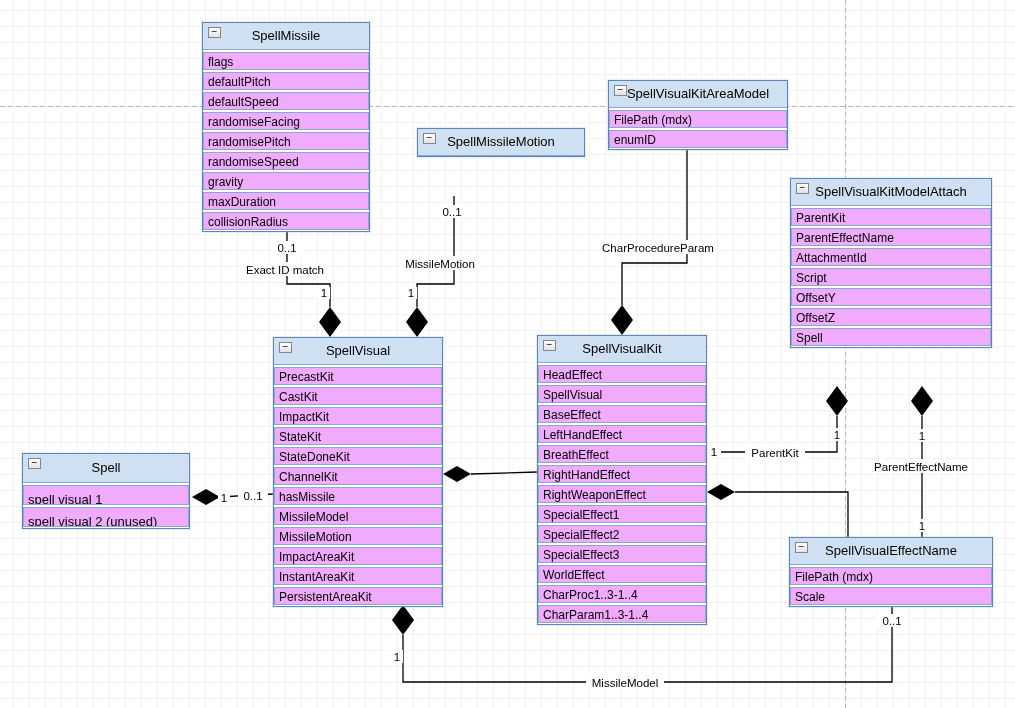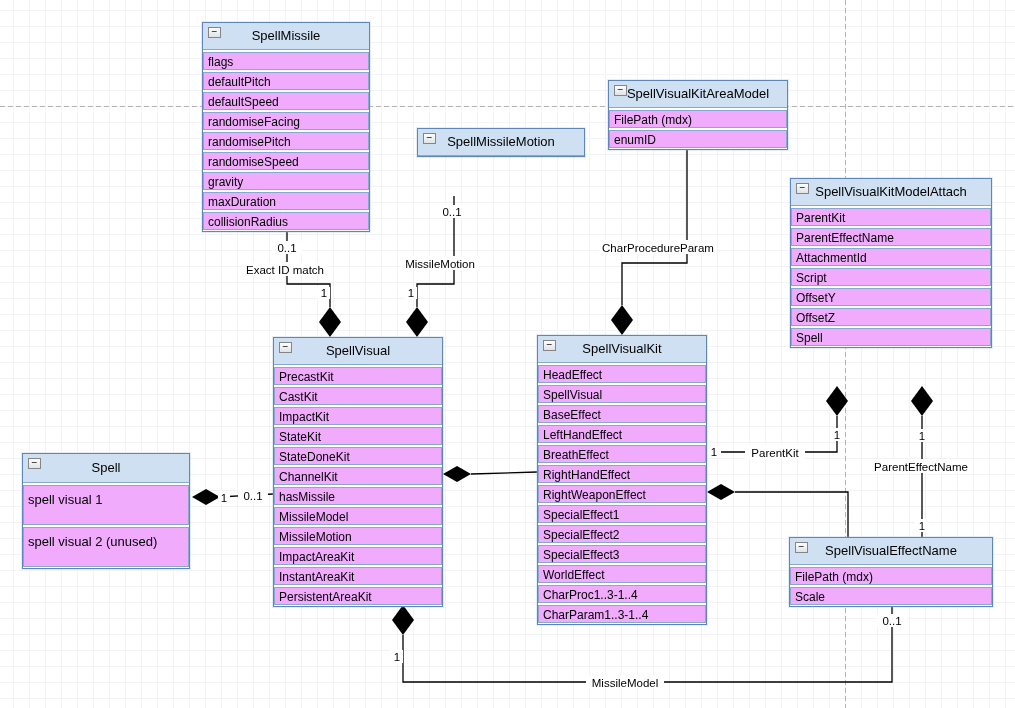--- a/index.html
+++ b/index.html
@@ -29,21 +29,21 @@
     font-size:10px;line-height:8px;text-align:center;color:#000;cursor:pointer;
   }
   .ttl{display:block;text-align:center;line-height:26px;font-size:13px;color:#000;white-space:nowrap;border-radius:6px;}
   .tall .ttl{line-height:28px;}
   .row{
     height:18px;box-sizing:border-box;margin-top:2px;background:#f0abfc;
     border:1px solid #87a9d0;border-left:none;border-right:none;
     box-shadow:inset 1px 0 0 #87a9d0, inset -1px 0 0 #87a9d0;
     font-size:12px;line-height:16px;padding:1px 0 0 5px;color:#000;white-space:nowrap;overflow:hidden;
   }
-  .tall .row{height:40px;line-height:26px;font-size:13px;}
+  .tall .row{height:20px;line-height:26px;font-size:13px;}
   .uml-class .rows{padding-bottom:1px;}
   #box-spellMissile{left:202px;top:22px;width:168px;}
   #box-spellMissileMotion{left:417px;top:128px;width:168px;}
   #box-spellVisualKitAreaModel{left:608px;top:80px;width:180px;}
   #box-spellVisualKitModelAttach{left:790px;top:178px;width:202px;}
   #box-spellVisual{left:273px;top:337px;width:170px;}
   #box-spellVisualKit{left:537px;top:335px;width:170px;}
   #box-spell{left:22px;top:453px;width:168px;}
   #box-spellVisualEffectName{left:789px;top:537px;width:204px;}
   text{font-family:"Liberation Sans", sans-serif;font-size:11.5px;fill:#000;}

